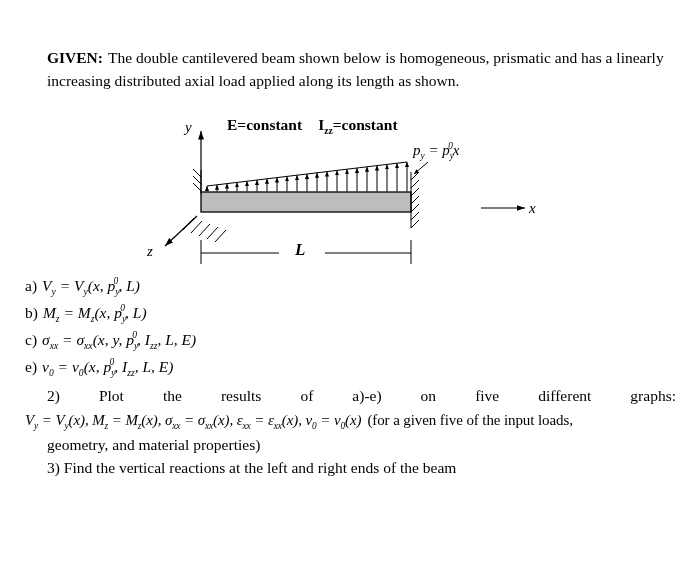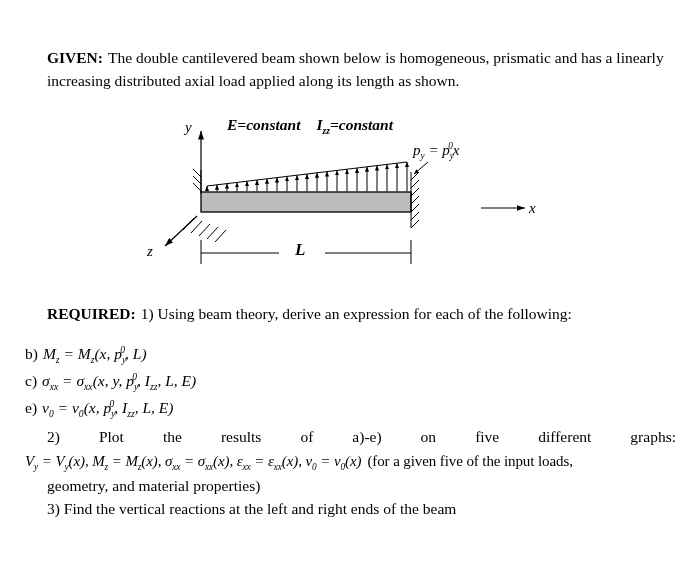--- a/index.html
+++ b/index.html
@@ -17,21 +17,21 @@
   sub, sup { font-size: 0.62em; line-height: 0; }
   sub + sup { margin-left: -0.62em; }
 
   .math { font-style: italic; }
 
   
   .figure { position: relative; height: 156px; margin-top: 24px; }
   .fig-svg { position: absolute; left: 0; top: 0; }
   .flabel { position: absolute; font-size: 15px; line-height: 18px; white-space: nowrap; }
   .italic { font-style: italic; }
-  .matprops { font-weight: bold; font-style: italic; font-size: 15.5px; }
+  .matprops { font-weight: bold; font-size: 15.5px; }
   .gap { margin-left: 16px; }
   .dimL { font-weight: bold; font-style: italic; font-size: 17px; }
 
   
   .required-intro { margin-top: 30px; }
   .mathline { font-size: 15.5px; height: 27px; line-height: 27px; }
   .mathline .prefix { font-style: normal; }
   .mathline .math { margin-left: 5px; }
   .fulljust { text-align: justify; text-align-last: justify; margin-top: 4px; }
   .exprline { font-size: 15px; line-height: 26px; white-space: nowrap; letter-spacing: -0.1px; }
@@ -137,24 +137,24 @@
     <div class="flabel italic" style="left:160px; top:2px;">y</div>
     <div class="flabel matprops" style="left:202px; top:0px;">
       <span>E=constant</span><span class="gap">I<sub>zz</sub>=constant</span>
     </div>
     <div class="flabel math" style="left:388px; top:25px;">p<sub>y</sub> = p<sub>y</sub><sup>0</sup>x</div>
     <div class="flabel italic" style="left:504px; top:83px;">x</div>
     <div class="flabel italic" style="left:122px; top:126px;">z</div>
     <div class="flabel dimL" style="left:270px; top:125px;">L</div>
   </div>
 
-  <p class="para required-intro">
-    <span class="bold-label">REQUIRED:</span><span>1) Using beam theory, derive an expression for each of the following:</span>
-  </p>
 
+  <div class="mathline">
+    <span class="prefix">a)</span><span class="math">V<sub>y</sub> = V<sub>y</sub>(x, p<sub>y</sub><sup>0</sup>, L)</span>
+  </div>
   <div class="mathline">
     <span class="prefix">b)</span><span class="math">M<sub>z</sub> = M<sub>z</sub>(x, p<sub>y</sub><sup>0</sup>, L)</span>
   </div>
   <div class="mathline">
     <span class="prefix">c)</span><span class="math">σ<sub>xx</sub> = σ<sub>xx</sub>(x, y, p<sub>y</sub><sup>0</sup>, I<sub>zz</sub>, L, E)</span>
   </div>
   <div class="mathline">
     <span class="prefix">e)</span><span class="math">v<sub>0</sub> = v<sub>0</sub>(x, p<sub>y</sub><sup>0</sup>, I<sub>zz</sub>, L, E)</span>
   </div>
 

